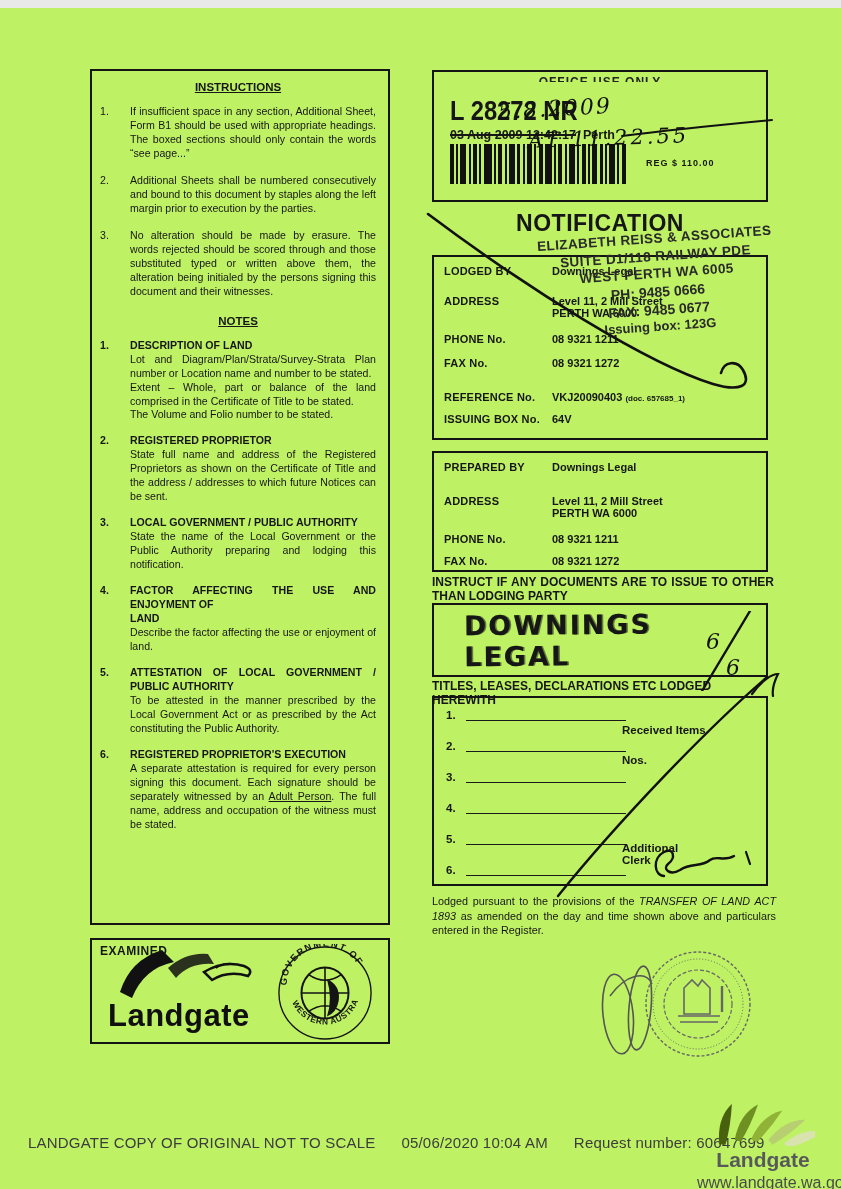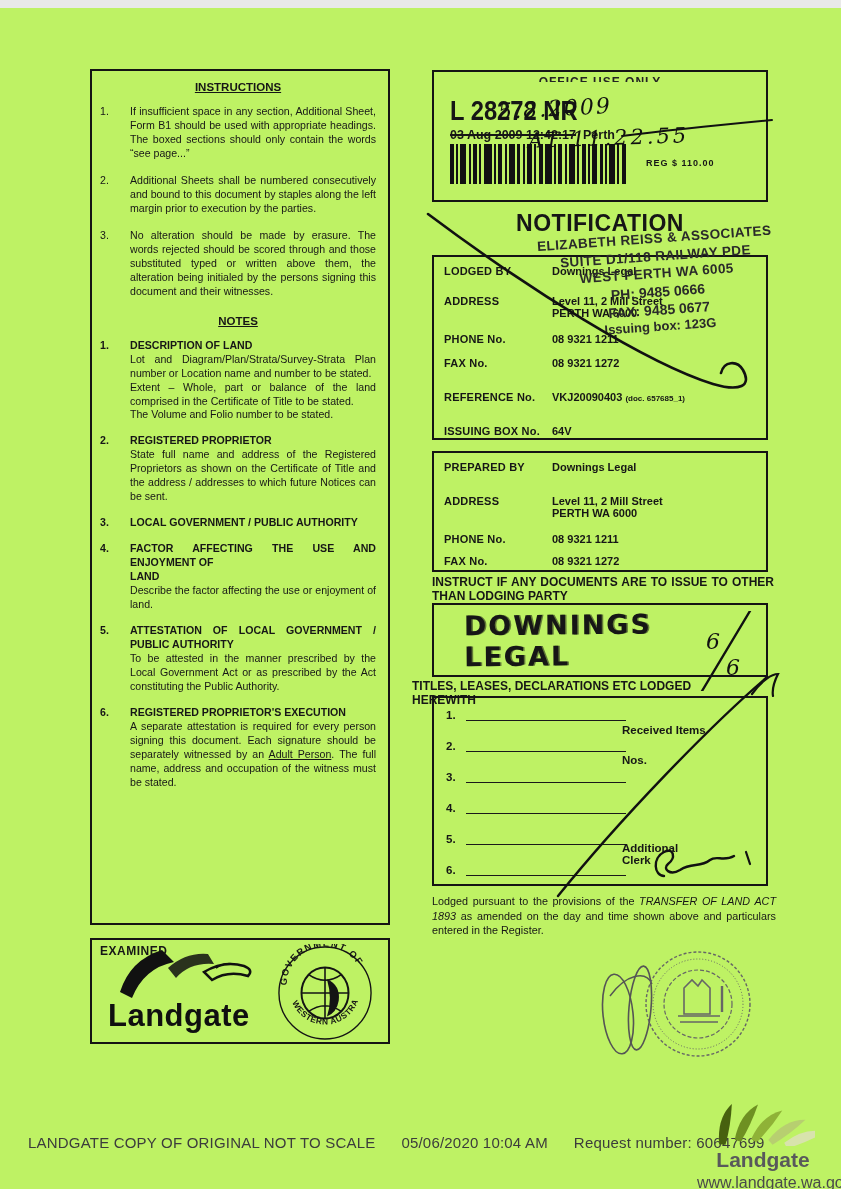--- a/index.html
+++ b/index.html
@@ -61,21 +61,21 @@
   .reiss-stamp .mid{font-size:14px;}
 
   .instruct-heading{left:432px;top:567px;width:342px;font-size:12px;font-weight:700;line-height:1.2;text-align:justify;}
   .instruct-box{left:432px;top:595px;width:336px;height:74px;}
   .hw-name{position:absolute;left:30px;top:4px;font-size:27px;font-weight:700;letter-spacing:2px;transform:rotate(-.5deg);
     font-family:"DejaVu Sans",sans-serif;text-shadow:1.5px 0 0 #1118;}
   .hw-frac{position:absolute;right:8px;top:6px;width:80px;height:72px;}
   .hw-frac .f-top{position:absolute;left:28px;top:18px;font-size:22px;}
   .hw-frac .f-bot{position:absolute;left:48px;top:44px;font-size:22px;}
 
-  .titles-heading{left:412px;top:671px;width:342px;font-size:12px;font-weight:700;}
+  .titles-heading{left:432px;top:671px;width:342px;font-size:12px;font-weight:700;}
   .titles-box{left:432px;top:688px;width:336px;height:190px;}
   .t-line{position:absolute;left:12px;display:flex;align-items:flex-end;font-size:11.5px;font-weight:700;}
   .t-line .rule{display:inline-block;width:160px;border-bottom:1.6px solid #1a1a1a;margin-left:10px;height:12px;}
   .t-side{position:absolute;left:188px;font-size:11.5px;font-weight:700;}
 
   .pursuant{left:432px;top:886px;width:344px;font-size:10.8px;line-height:1.35;text-align:justify;}
   .pursuant .ital{font-style:italic;}
 
   .footer-text{left:28px;top:1126px;font-size:15px;color:#3c3c3c;letter-spacing:.2px;}
   .footer-text span{margin-right:26px;}
@@ -111,21 +111,21 @@
       <span class="body"><span class="ntitle preline">DESCRIPTION OF LAND</span><br><span class="preline">Lot and Diagram/Plan/Strata/Survey-Strata Plan number or Location name and number to be stated.
 Extent – Whole, part or balance of the land comprised in the Certificate of Title to be stated.
 The Volume and Folio number to be stated.</span></span>
     </div>
     <div class="note-item">
       <span class="num">2.</span>
       <span class="body"><span class="ntitle preline">REGISTERED PROPRIETOR</span><br><span class="preline">State full name and address of the Registered Proprietors as shown on the Certificate of Title and the address / addresses to which future Notices can be sent.</span></span>
     </div>
     <div class="note-item">
       <span class="num">3.</span>
-      <span class="body"><span class="ntitle preline">LOCAL GOVERNMENT / PUBLIC AUTHORITY</span><br></span>
+      <span class="body"><span class="ntitle preline">LOCAL GOVERNMENT / PUBLIC AUTHORITY</span><br><span class="preline">State the name of the Local Government or the Public Authority preparing and lodging this notification.</span></span>
     </div>
     <div class="note-item">
       <span class="num">4.</span>
       <span class="body"><span class="ntitle preline">FACTOR AFFECTING THE USE AND ENJOYMENT OF
 LAND</span><br><span class="preline">Describe the factor affecting the use or enjoyment of land.</span></span>
     </div>
     <div class="note-item">
       <span class="num">5.</span>
       <span class="body"><span class="ntitle preline">ATTESTATION OF LOCAL GOVERNMENT / PUBLIC AUTHORITY</span><br><span class="preline">To be attested in the manner prescribed by the Local Government Act or as prescribed by the Act constituting the Public Authority.</span></span>
     </div>
@@ -228,21 +228,21 @@
       <span class="fvalue">08 9321 1211</span>
     </div>
     <div class="frow" style="top:100px;">
       <span class="flabel">FAX No.</span>
       <span class="fvalue">08 9321 1272</span>
     </div>
     <div class="frow" style="top:134px;">
       <span class="flabel">REFERENCE No.</span>
       <span class="fvalue"><span>VKJ20090403</span> <span class="fnote">(doc. 657685_1)</span></span>
     </div>
-    <div class="frow" style="top:168px;">
+    <div class="frow" style="top:156px;">
       <span class="flabel">ISSUING BOX No.</span>
       <span class="fvalue">64V</span>
     </div>
   </div>
 
   <div class="abs reiss-stamp">
     <div class="big">ELIZABETH REISS &amp; ASSOCIATES</div>
     <div class="big">SUITE D1/118 RAILWAY PDE</div>
     <div class="big">WEST PERTH WA 6005</div>
     <div class="mid">PH: 9485 0666</div>

